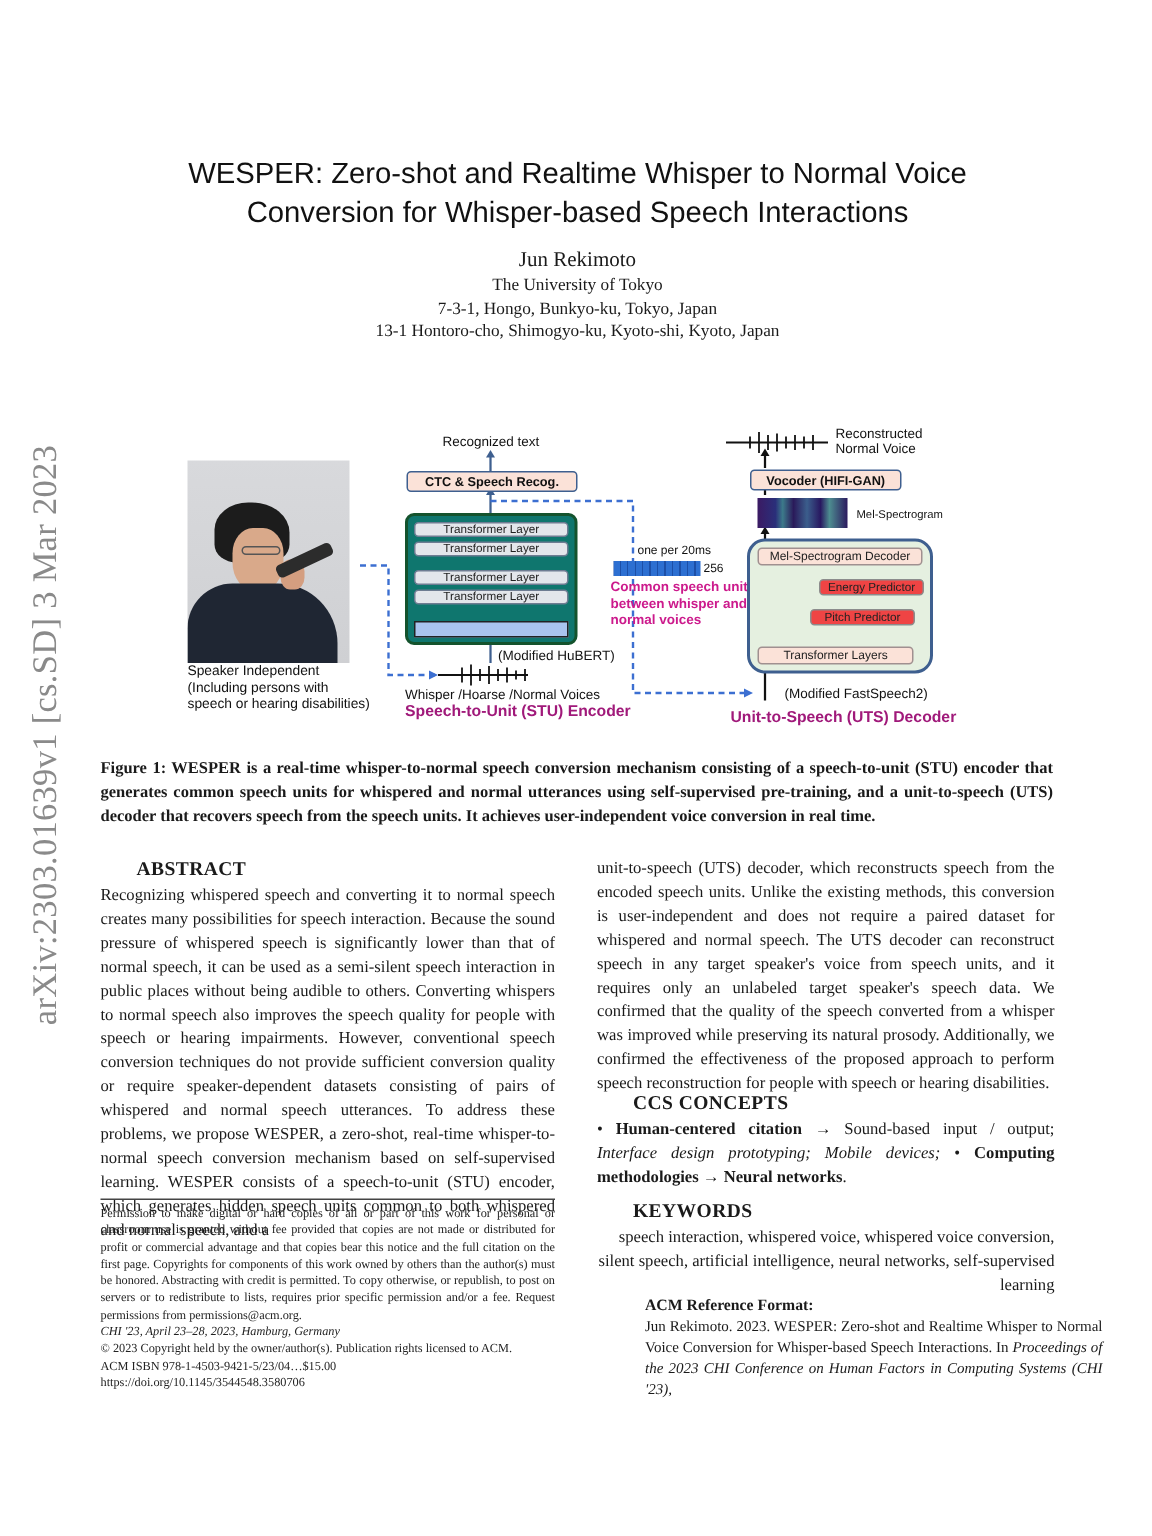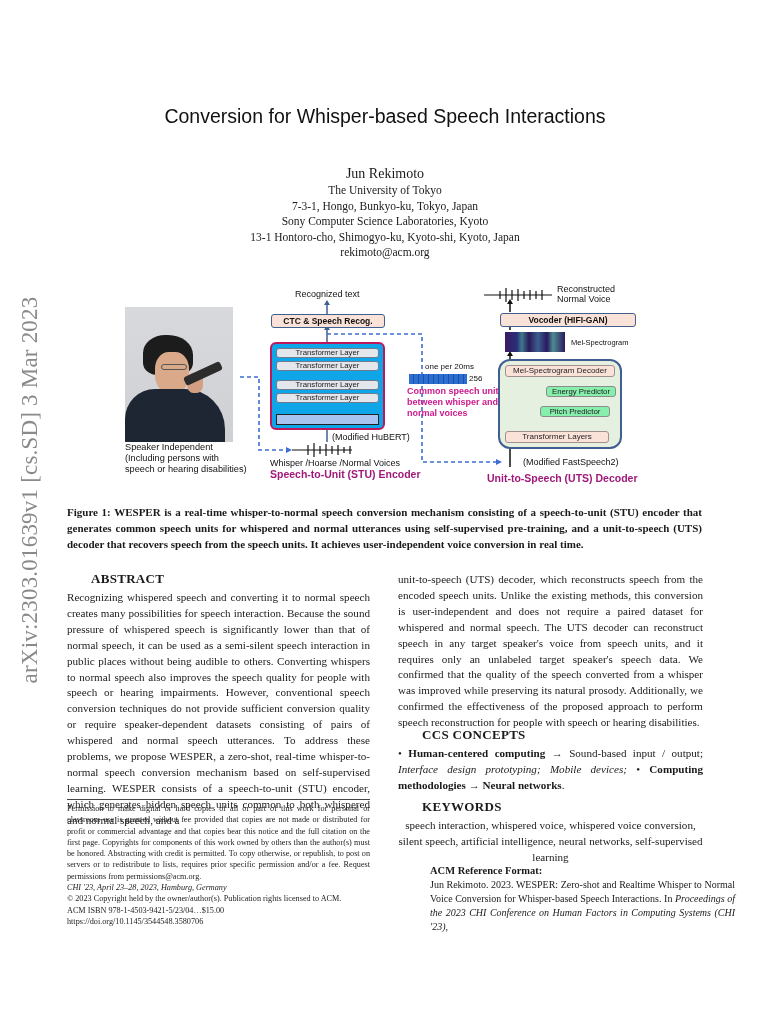--- a/index.html
+++ b/index.html
@@ -39,30 +39,30 @@
   .photo .phone { position: absolute; left: 58px; top: 62px; width: 40px; height: 9px; background: #2c2c2c; border-radius: 3px; transform: rotate(-25deg); }
   .photo .hand { position: absolute; left: 62px; top: 66px; width: 16px; height: 20px; background: #d49e80; border-radius: 40%; }
 
   .speaker-caption { left: 5px; top: 160px; font-size: 9.2px; line-height: 11px; color: #111; width: 130px; }
 
   .small-label { font-size: 9px; color: #111; white-space: nowrap; }
   .box-sm {
     position: absolute; border: 1.5px solid #3e5f8f; border-radius: 3px; background: #fbe2d8;
     font-size: 9px; color: #111; text-align: center; line-height: 12px; white-space: nowrap;
   }
-  .stu-outer { left: 150px; top: 60px; width: 115px; height: 88px; border: 2px solid #be185d; border-radius: 6px; background: #0ea5e9; }
+  .stu-outer { left: 150px; top: 60px; width: 115px; height: 88px; border: 2px solid #14532d; border-radius: 6px; background: #0f766e; }
   .tlayer {
     position: absolute; left: 4px; width: 103px; height: 10px; border: 1px solid #6e7c92; border-radius: 3px;
     background: #e3e6eb; font-size: 7.8px; line-height: 8.5px; text-align: center; color: #222;
   }
   .stu-base { position: absolute; left: 4px; top: 70px; width: 103px; height: 11px; background: #a9c4ee; border: 1px solid #222; }
 
   .uts-outer { left: 378px; top: 77px; width: 124px; height: 90px; border: 2px solid #3e5f8f; border-radius: 12px; background: #e5f0e0; }
   .pred {
-    position: absolute; height: 11px; border: 1px solid #8c8c8c; border-radius: 3px; background: #86efac;
+    position: absolute; height: 11px; border: 1px solid #8c8c8c; border-radius: 3px; background: #ef4444;
     font-size: 7.8px; line-height: 9.5px; text-align: center; color: #222; white-space: nowrap;
   }
   .pink-box {
     position: absolute; height: 12px; border: 1px solid #a09090; border-radius: 3px; background: #fbe2d8;
     font-size: 8px; line-height: 10px; text-align: center; color: #222; white-space: nowrap;
   }
   .magenta { color: #cc1a8c; font-weight: bold; }
   .purple-title { color: #a0197a; font-weight: bold; font-size: 10.5px; white-space: nowrap; }
   .units-bar { left: 289px; top: 92px; width: 58px; height: 10px; background: repeating-linear-gradient(90deg, #2d6fd1 0px, #2d6fd1 4px, #1c4fa8 4px, #1c4fa8 5px); }
   .spectrogram { left: 385px; top: 50px; width: 60px; height: 20px; background: linear-gradient(90deg, #3b1a63 0%, #2a2f7a 20%, #3c7a8a 28%, #2a1a5a 40%, #3b5e8c 55%, #281860 70%, #4d8c90 80%, #2b1a5e 100%); }
@@ -93,30 +93,29 @@
   b { font-weight: bold; }
 </style>
 </head>
 <body>
 
 <div class="arxiv-stamp">
   <span>arXiv:2303.01639v1  [cs.SD]  3 Mar 2023</span>
 </div>
 
 <div class="title">
+  <div>WESPER: Zero-shot and Realtime Whisper to Normal Voice</div>
   <div>Conversion for Whisper-based Speech Interactions</div>
 </div>
 
 <div class="authors">
   <div class="author-name">Jun Rekimoto</div>
   <div class="aff">The University of Tokyo</div>
   <div class="aff">7-3-1, Hongo, Bunkyo-ku, Tokyo, Japan</div>
-  <div class="aff">Sony Computer Science Laboratories, Kyoto</div>
   <div class="aff">13-1 Hontoro-cho, Shimogyo-ku, Kyoto-shi, Kyoto, Japan</div>
-  <div class="aff">rekimoto@acm.org</div>
 </div>
 
 <div class="figure">
   <svg class="fig-lines" width="540" height="205">
 
     <path d="M116 0 M116 0"></path>
     <path d="M118 0"></path>
     <path d="M120 95 L139 95 L139 168 L170 168" stroke="#3c6fd1" stroke-width="1.6" stroke-dasharray="4,3" fill="none"></path>
     <path d="M166 165 L172 168 L166 171 Z" fill="#3c6fd1"></path>
 
@@ -207,21 +206,21 @@
   <div class="fig-abs magenta" style="left:287px; top:104px; font-size:9px; line-height:11px;">
     <div>Common speech units</div>
     <div>between whisper and</div>
     <div>normal voices</div>
   </div>
 
   <div class="fig-abs small-label" style="left:437px; top:2px; line-height:10px;">
     <div>Reconstructed</div>
     <div>Normal Voice</div>
   </div>
-  <div class="box-sm" style="left:380px; top:31px; width:136px; height:14px; font-weight:bold; font-size:8.5px;">Vocoder (HIFI-GAN)</div>
+  <div class="box-sm" style="left:380px; top:31px; width:101px; height:14px; font-weight:bold; font-size:8.5px;">Vocoder (HIFI-GAN)</div>
   <div class="fig-abs spectrogram"></div>
   <div class="fig-abs small-label" style="left:451px; top:56px; font-size:7.5px;">Mel-Spectrogram</div>
 
   <div class="fig-abs uts-outer">
     <div class="pink-box" style="left:5px; top:4px; width:110px;">Mel-Spectrogram Decoder</div>
     <div class="pred" style="left:46px; top:25px; width:70px;">Energy Predictor</div>
     <div class="pred" style="left:40px; top:45px; width:70px;">Pitch Predictor</div>
     <div class="pink-box" style="left:5px; top:70px; width:104px;">Transformer Layers</div>
   </div>
   <div class="fig-abs small-label" style="left:403px; top:175px;">(Modified FastSpeech2)</div>
@@ -243,31 +242,31 @@
   <div>https://doi.org/10.1145/3544548.3580706</div>
 </div>
 
 <div class="col-right">
   <div class="body-text">unit-to-speech (UTS) decoder, which reconstructs speech from the encoded speech units. Unlike the existing methods, this conversion is user-independent and does not require a paired dataset for whispered and normal speech. The UTS decoder can reconstruct speech in any target speaker's voice from speech units, and it requires only an unlabeled target speaker's speech data. We confirmed that the quality of the speech converted from a whisper was improved while preserving its natural prosody. Additionally, we confirmed the effectiveness of the proposed approach to perform speech reconstruction for people with speech or hearing disabilities.</div>
 </div>
 
 <div class="ccs">
   <div class="section-h">CCS CONCEPTS</div>
   <div class="body-text">
-    • <b>Human-centered computing</b>
+    • <b>Human-centered citation</b>
     <span>→</span>
     <span>Sound-based input / output;</span>
     <i>Interface design prototyping; Mobile devices;</i>
     • <b>Computing methodologies</b>
     <b>→</b>
     <b>Neural networks</b>.
   </div>
 </div>
 
 <div class="keywords">
   <div class="section-h">KEYWORDS</div>
-  <div class="body-text" style="text-align:center;">speech interaction, whispered voice, whispered voice conversion, silent speech, artificial intelligence, neural networks, self-supervised learning</div>
+  <div class="body-text" style="text-align:right;">speech interaction, whispered voice, whispered voice conversion, silent speech, artificial intelligence, neural networks, self-supervised learning</div>
 </div>
 
 <div class="ref">
   <div class="ref-h">ACM Reference Format:</div>
   <div class="ref-body"><span>Jun Rekimoto. 2023. WESPER: Zero-shot and Realtime Whisper to Normal Voice Conversion for Whisper-based Speech Interactions. In </span><i>Proceedings of the 2023 CHI Conference on Human Factors in Computing Systems (CHI '23),</i></div>
 </div>
 
 </body></html>

